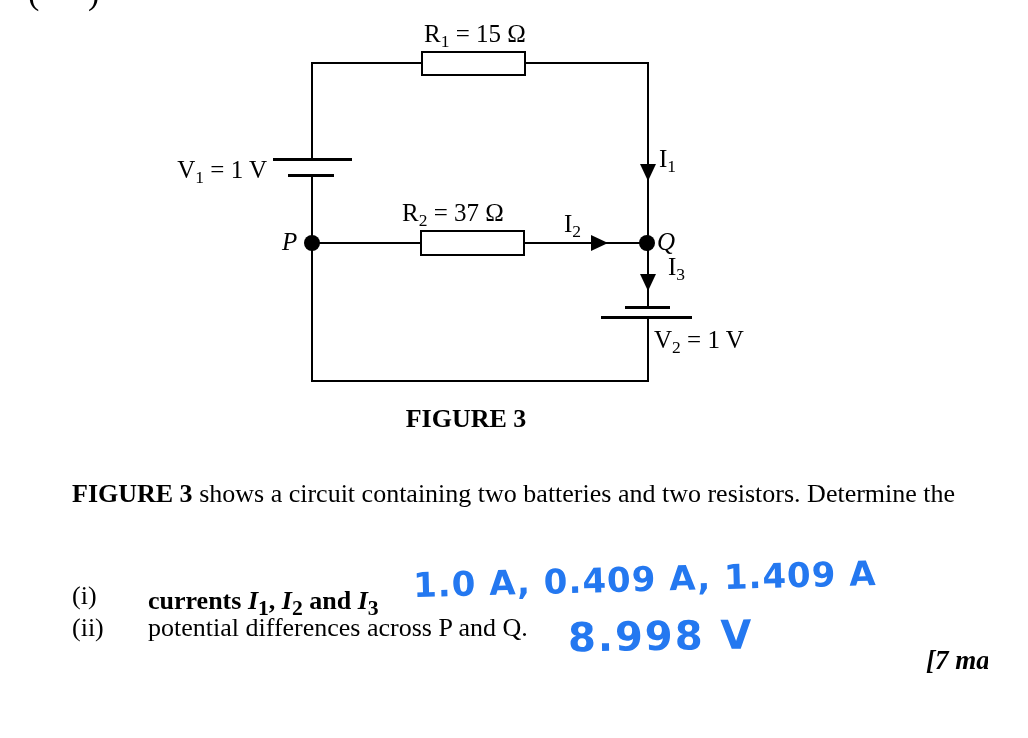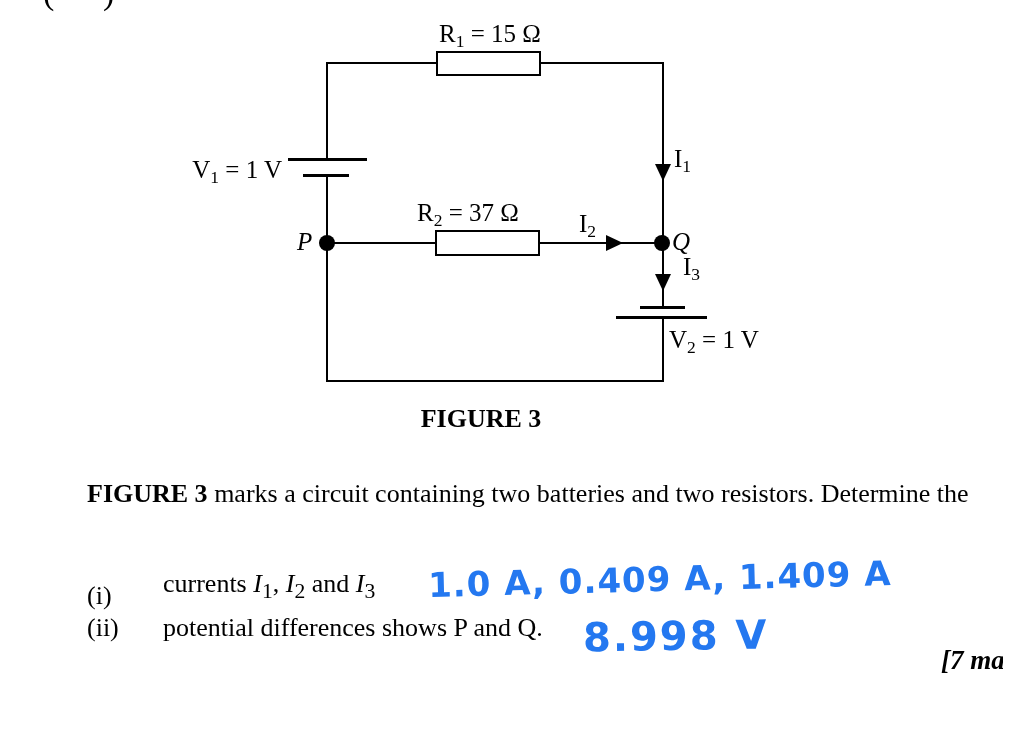--- a/index.html
+++ b/index.html
@@ -7,21 +7,20 @@
     background: #ffffff;
     font-family: "Liberation Serif", serif;
   }
   #page {
     position: relative;
     width: 988px;
     height: 738px;
     background: #ffffff;
     overflow: hidden;
     color: #000;
-    margin-left: 15px;
   }
 
   
   .wire-h { position: absolute; height: 2px; background: #000; }
   .wire-v { position: absolute; width: 2px; background: #000; }
   .batt-line { position: absolute; height: 3px; background: #000; }
   .resistor {
     position: absolute;
     background: #fff;
     border: 2px solid #000;
@@ -177,28 +176,28 @@
     <div class="clabel it" style="left:282px; top:228px;">
       <span>P</span>
     </div>
     <div class="clabel it" style="left:657px; top:228px;">
       <span>Q</span>
     </div>
 
     <div class="fig-caption">FIGURE 3</div>
   </div>
 
-  <div class="q-intro"><b>FIGURE 3</b><span> marks a circuit containing two batteries and two resistors. Determine the</span></div>
+  <div class="q-intro"><b>FIGURE 3</b><span> shows a circuit containing two batteries and two resistors. Determine the</span></div>
 
   <div class="q-marker" style="top:581px;">(i)</div>
-  <div class="q-body" style="top:569px;">
+  <div class="q-body" style="top:586px;font-weight:bold;">
     <span>currents </span><i><span>I</span></i><sub>1</sub><span>, </span><i><span>I</span></i><sub>2</sub><span> and </span><i><span>I</span></i><sub>3</sub>
   </div>
 
   <div class="q-marker" style="top:613px;">(ii)</div>
-  <div class="q-body" style="top:613px;">potential differences shows P and Q.</div>
+  <div class="q-body" style="top:613px;">potential differences across P and Q.</div>
 
   <div class="marks-note">[7 marks</div>
 
   <div class="handwriting hw-1">1.0 A, 0.409 A, 1.409 A</div>
   <div class="handwriting hw-2">8.998 V</div>
 
 </div>
 
 </body></html>

